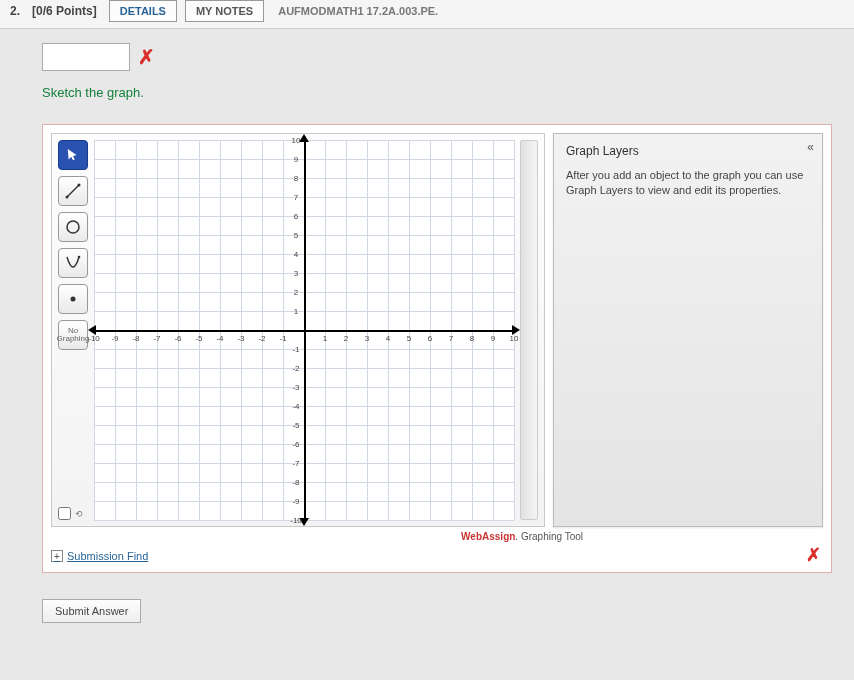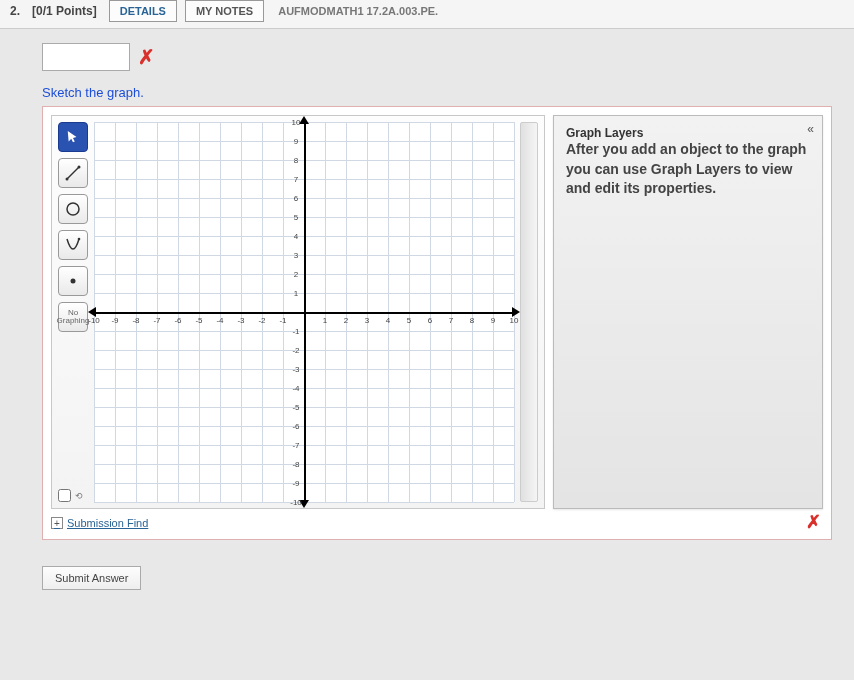--- a/index.html
+++ b/index.html
@@ -62,22 +62,22 @@
       border: 1px solid #aaa;
       background: #fff;
     }
     .x-mark {
       color: #d9302c;
       font-size: 20px;
       font-weight: bold;
     }
     .sketch-label {
       font-size: 13px;
-      color: #1d4ed8;
-      margin-bottom: 6px;
+      color: #15803d;
+      margin-bottom: 24px;
     }
     .graph-wrapper {
       border: 1px solid #e0b0b0;
       background: #fff;
       padding: 8px;
       width: 790px;
       position: relative;
     }
     .graph-row {
       display: flex;
@@ -152,35 +152,35 @@
       flex:1;
       border:1px solid #bbb;
       background:linear-gradient(#f2f2f2,#e4e4e4);
       min-height:100px;
       padding:10px 12px;
       position:relative;
       box-shadow: 0 1px 2px rgba(0,0,0,.1);
     }
     .layers-title {
       font-size:12px;
-      font-weight:bold;
+      font-weight:normal;
       color:#333;
+      margin-bottom:10px;
     }
     .layers-close {
       position:absolute;
       right:8px; top:6px;
       font-size:12px;
       color:#555;
       cursor:pointer;
     }
     .layers-body {
-      font-size:14px;
+      font-size:11px;
       color:#444;
       line-height:1.4;
-      font-weight:bold;
     }
     .footer-row {
       text-align:right;
       font-size:10px;
       color:#555;
       padding:4px 8px 0 0;
     }
     .footer-row b { color:#c33; }
     .submission-link {
       display:inline-flex;
@@ -223,21 +223,21 @@
     .arrow.left { top:50%; left:-6px; transform:translateY(-50%); border-top:5px solid transparent;border-bottom:5px solid transparent;border-right:8px solid #000;}
     .arrow.right { top:50%; right:-6px; transform:translateY(-50%); border-top:5px solid transparent;border-bottom:5px solid transparent;border-left:8px solid #000;}
   </style>
 </head>
 <body>
 
 
 
 <div class="top-bar">
   <span class="points-label">2.</span>
-  <span class="points-label">[0/1 Points]</span>
+  <span class="points-label">[0/6 Points]</span>
   <button class="top-btn details">DETAILS</button>
   <button class="top-btn">MY NOTES</button>
   <span class="source-label">AUFMODMATH1 17.2A.003.PE.</span>
 </div>
 
 <div class="question-area">
 
   <div class="answer-row">
     <input class="answer-box" style="">
     <span class="x-mark">✗</span>
@@ -380,20 +380,23 @@
       </div>
 
 
       <div class="layers-panel">
         <span class="layers-close">«</span>
         <div class="layers-title">Graph Layers</div>
         <div class="layers-body">After you add an object to the graph you can use Graph Layers to view and edit its properties.</div>
       </div>
     </div>
 
+    <div class="footer-row" style="width:540px">
+      <b>WebAssign</b><span>. Graphing Tool</span>
+    </div>
 
     <a class="submission-link">
       <span class="plus-box">+</span>
       <span>Submission Find</span>
     </a>
 
     <span class="bottom-x">✗</span>
   </div>
 </div>
 

